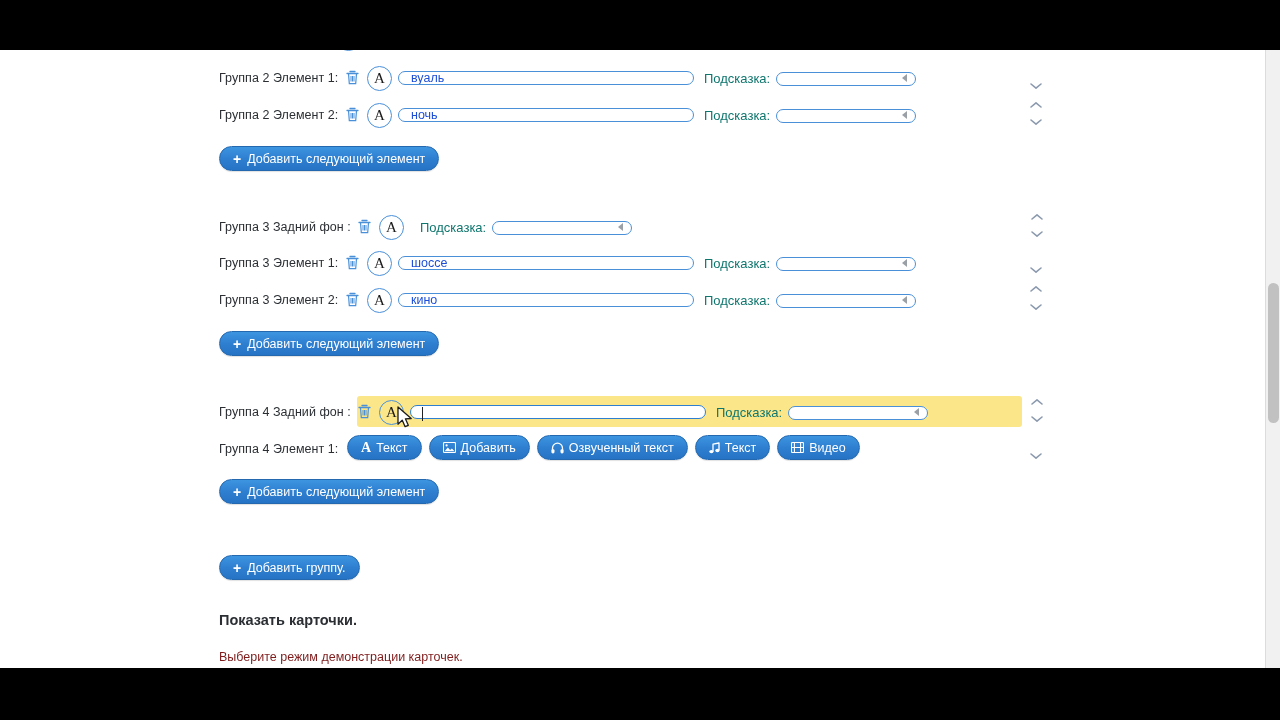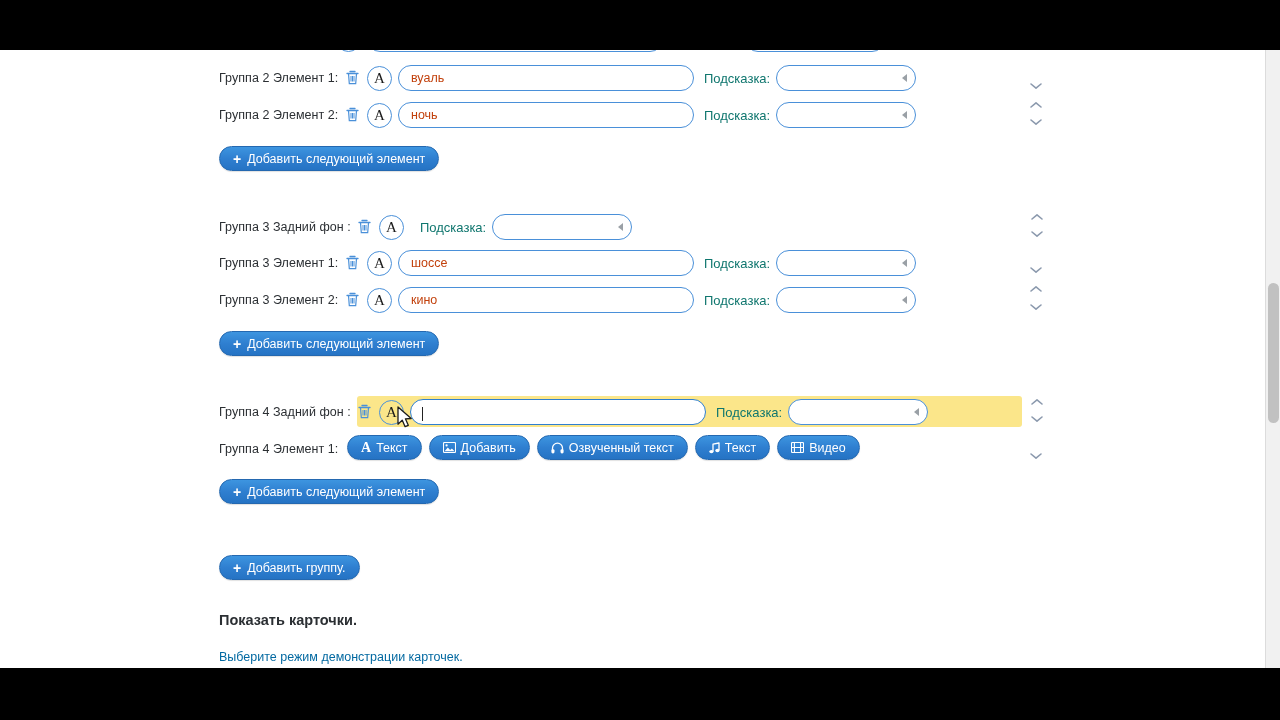--- a/index.html
+++ b/index.html
@@ -65,26 +65,26 @@
     display: flex; align-items: center; justify-content: center;
     font-family: "Liberation Serif", "DejaVu Serif", serif;
     font-size: 15px;
     color: #1a1a1a;
     background: transparent;
     cursor: pointer;
     margin-right: 6px;
   }
 
   .field {
-    height: 26px;
+    height: 14px;
     border: 1.5px solid #4a90d9;
     border-radius: 14px;
     background: #fff;
     font-size: 12.5px;
-    color: #c2410c;
+    color: #1d4ed8;
     padding: 0 12px;
     outline: none;
     font-family: "Liberation Sans", sans-serif;
     flex: 0 0 auto;
   }
   .field.main { width: 296px; }
   .field.main.bg { width: 296px; }
   .field.focused { border-color: #2f7fd0; border-width: 1.6px; }
 
   .hint-label {
@@ -152,21 +152,21 @@
   
   .section-title {
     position: absolute;
     font-size: 14.5px;
     font-weight: bold;
     color: #2b2f33;
   }
   .section-sub {
     position: absolute;
     font-size: 12.5px;
-    color: #0369a1;
+    color: #7f1d1d;
   }
 
   
   #scrollbar {
     position: absolute; right: 0; top: 0;
     width: 15px; height: 720px;
     background: #f1f1f1;
     border-left: 1px solid #dcdcdc;
     z-index: 30;
   }

